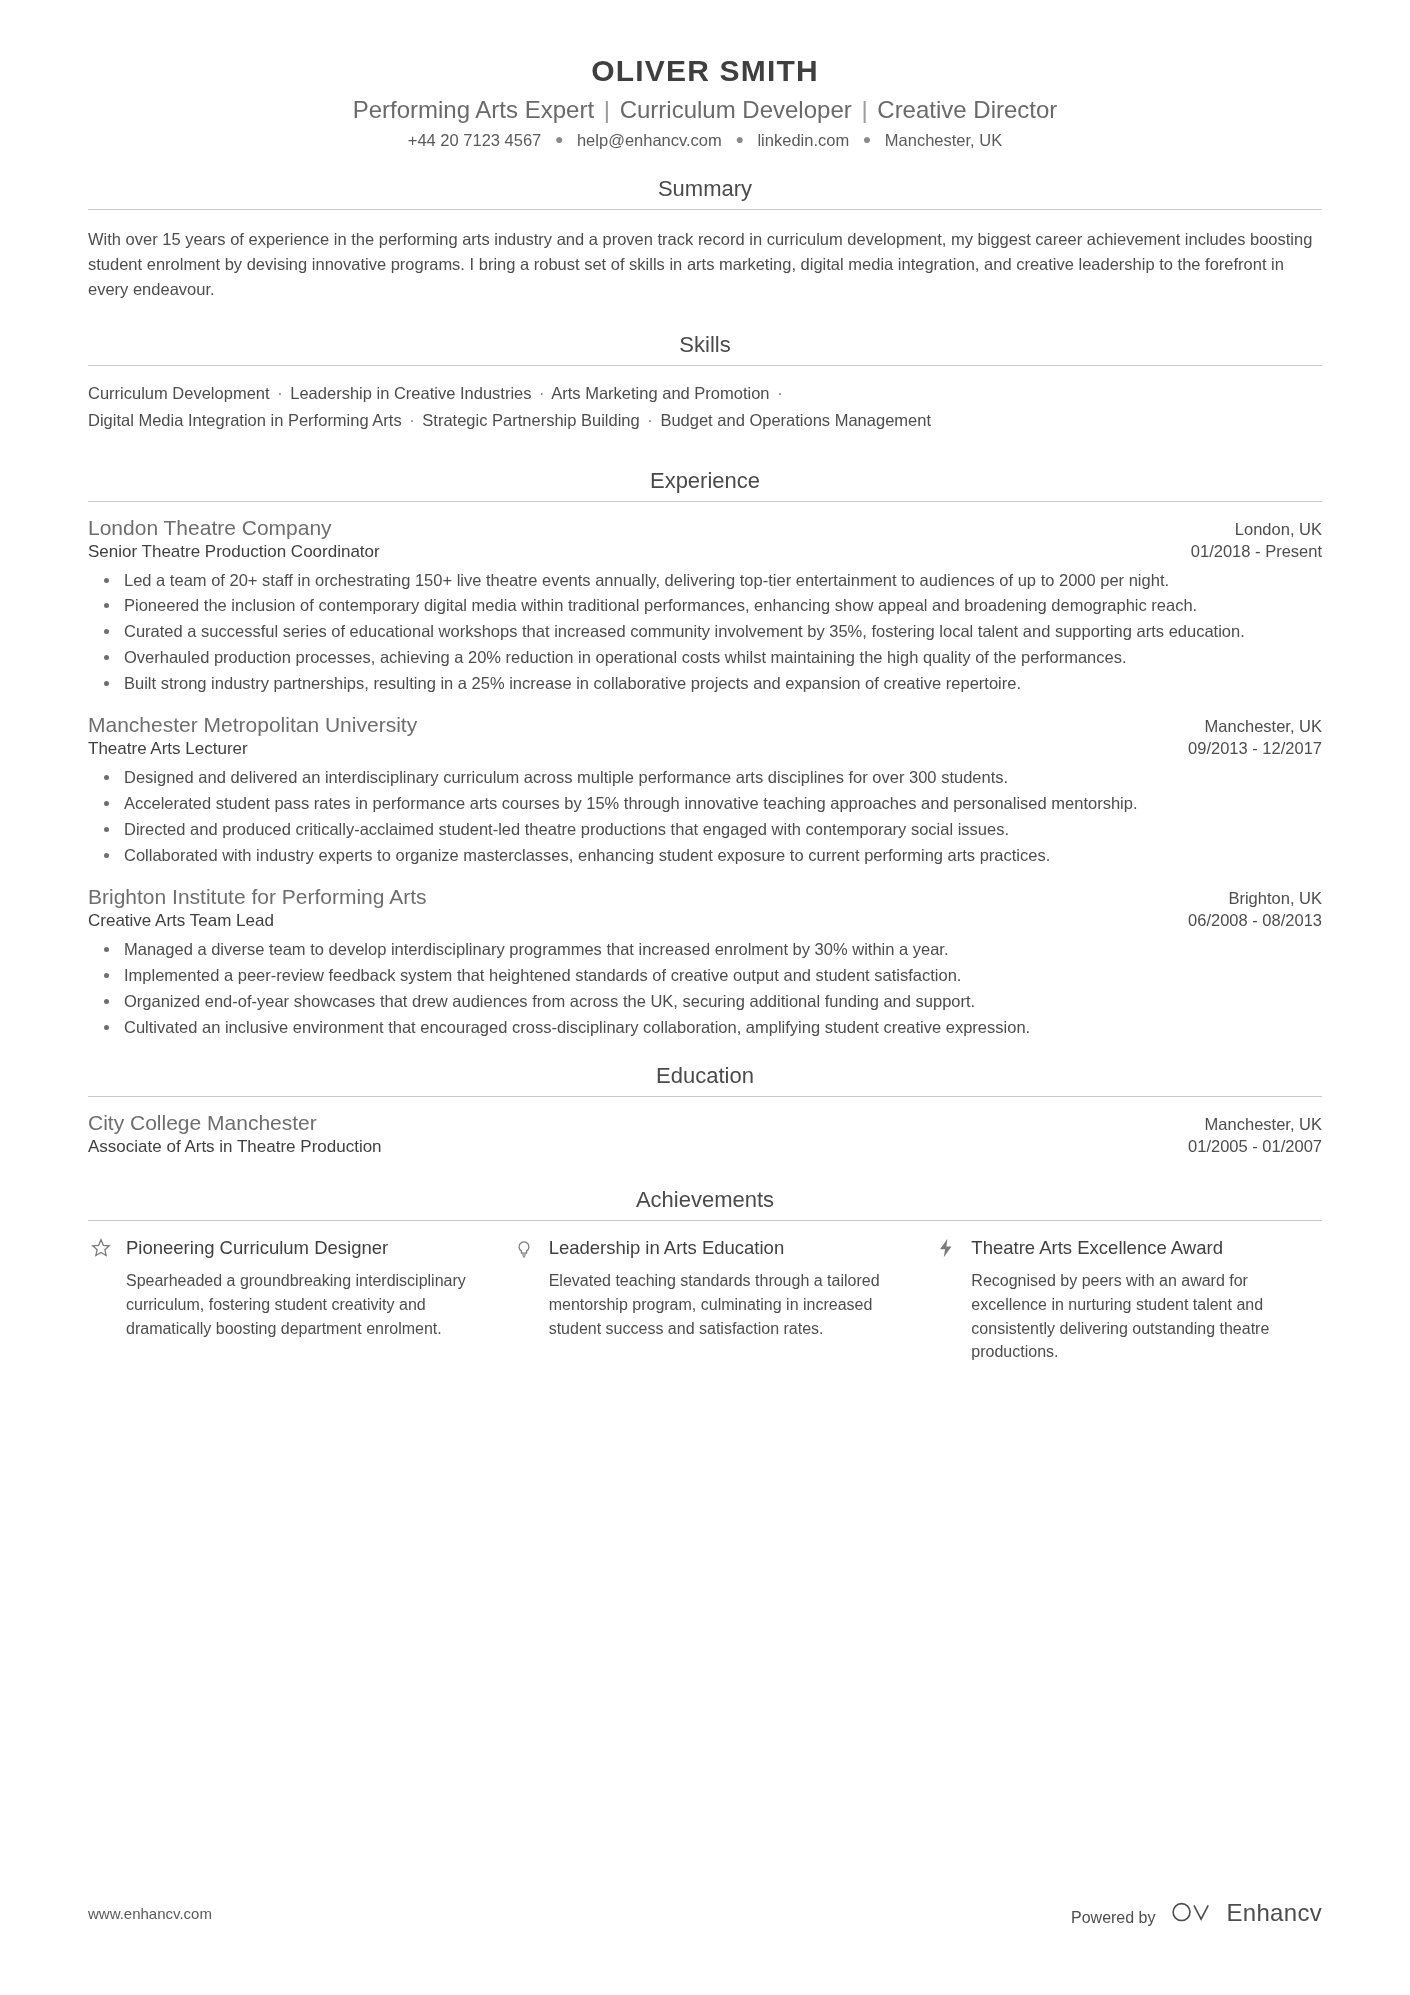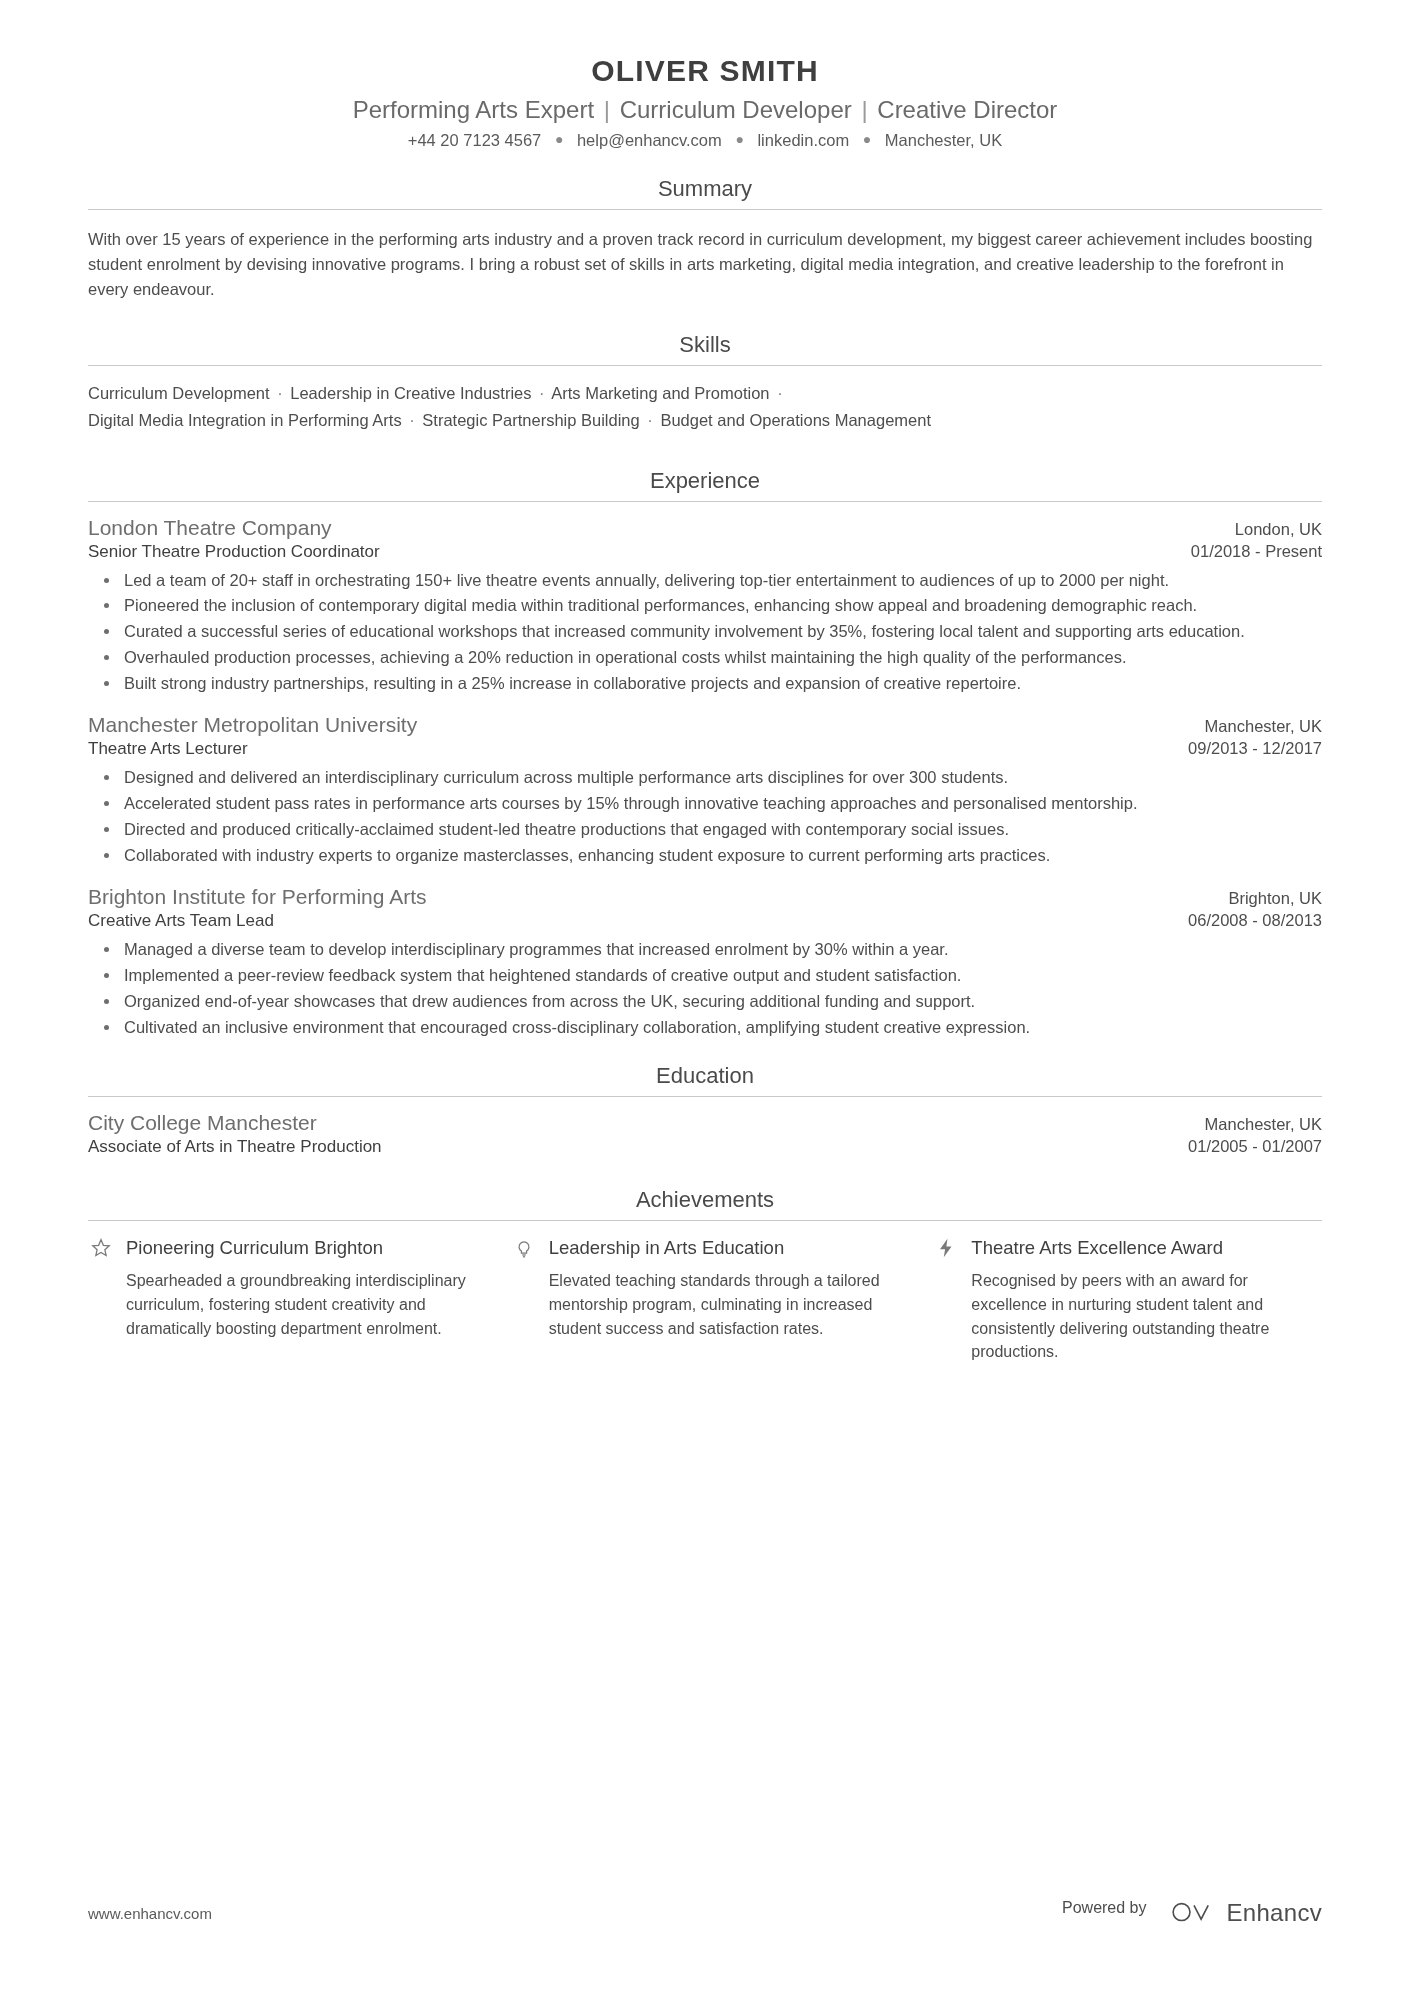--- a/index.html
+++ b/index.html
@@ -180,22 +180,22 @@
     display: flex;
     align-items: center;
     justify-content: space-between;
   }
   .footer-left {
     font-size: 15px;
     color: #5a5a5a;
   }
   .footer-right {
     display: flex;
-    align-items: flex-start;
-    gap: 23px;
+    align-items: flex-end;
+    gap: 14px;
   }
   .powered {
     font-size: 16px;
     color: #4d4d4d;
   }
   .brand {
     display: flex;
     align-items: center;
     gap: 9px;
   }
@@ -336,21 +336,21 @@
 
     <div class="ach-grid">
 
       <div class="ach-col">
         <div class="ach-head">
           <span class="ach-icon">
             <svg width="22" height="22" viewBox="0 0 24 24" fill="none" stroke="#7a7a7a" stroke-width="1.4">
               <polygon points="12,3 14.6,9.1 21,9.6 16.2,13.9 17.6,20.2 12,16.9 6.4,20.2 7.8,13.9 3,9.6 9.4,9.1"></polygon>
             </svg>
           </span>
-          <span class="ach-title">Pioneering Curriculum Brighton</span>
+          <span class="ach-title">Pioneering Curriculum Designer</span>
         </div>
         <div class="ach-desc">Spearheaded a groundbreaking interdisciplinary curriculum, fostering student creativity and dramatically boosting department enrolment.</div>
       </div>
 
       <div class="ach-col">
         <div class="ach-head">
           <span class="ach-icon">
             <svg width="22" height="22" viewBox="0 0 24 24" fill="none" stroke="#7a7a7a" stroke-width="1.4">
               <path d="M9.2 15.4a5.4 5.4 0 1 1 5.6 0v2.1H9.2z"></path>
               <line x1="10.1" y1="19.6" x2="13.9" y2="19.6"></line>

